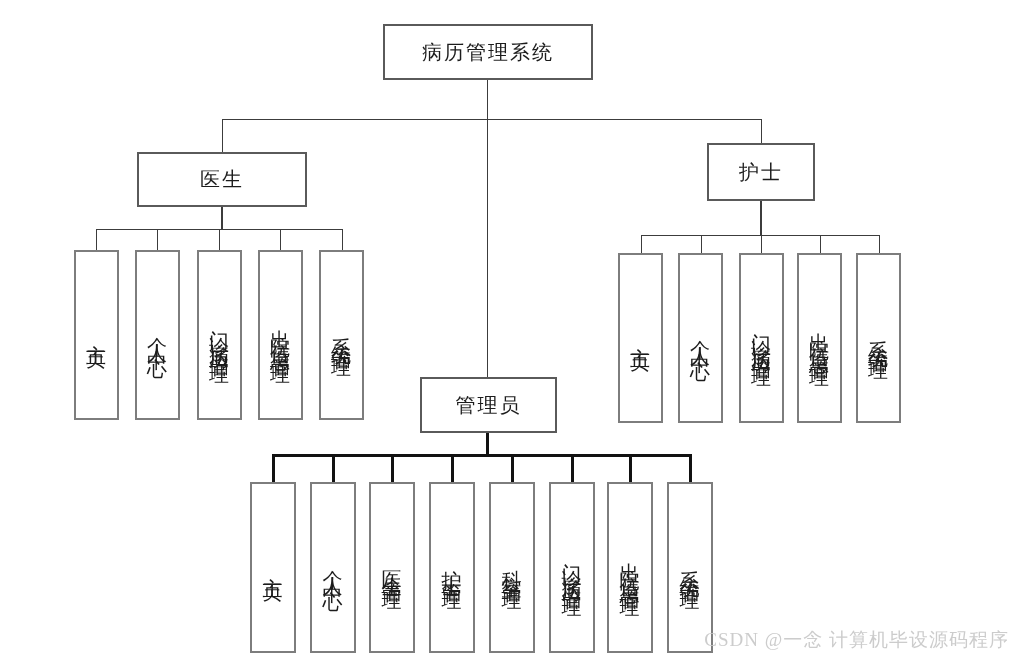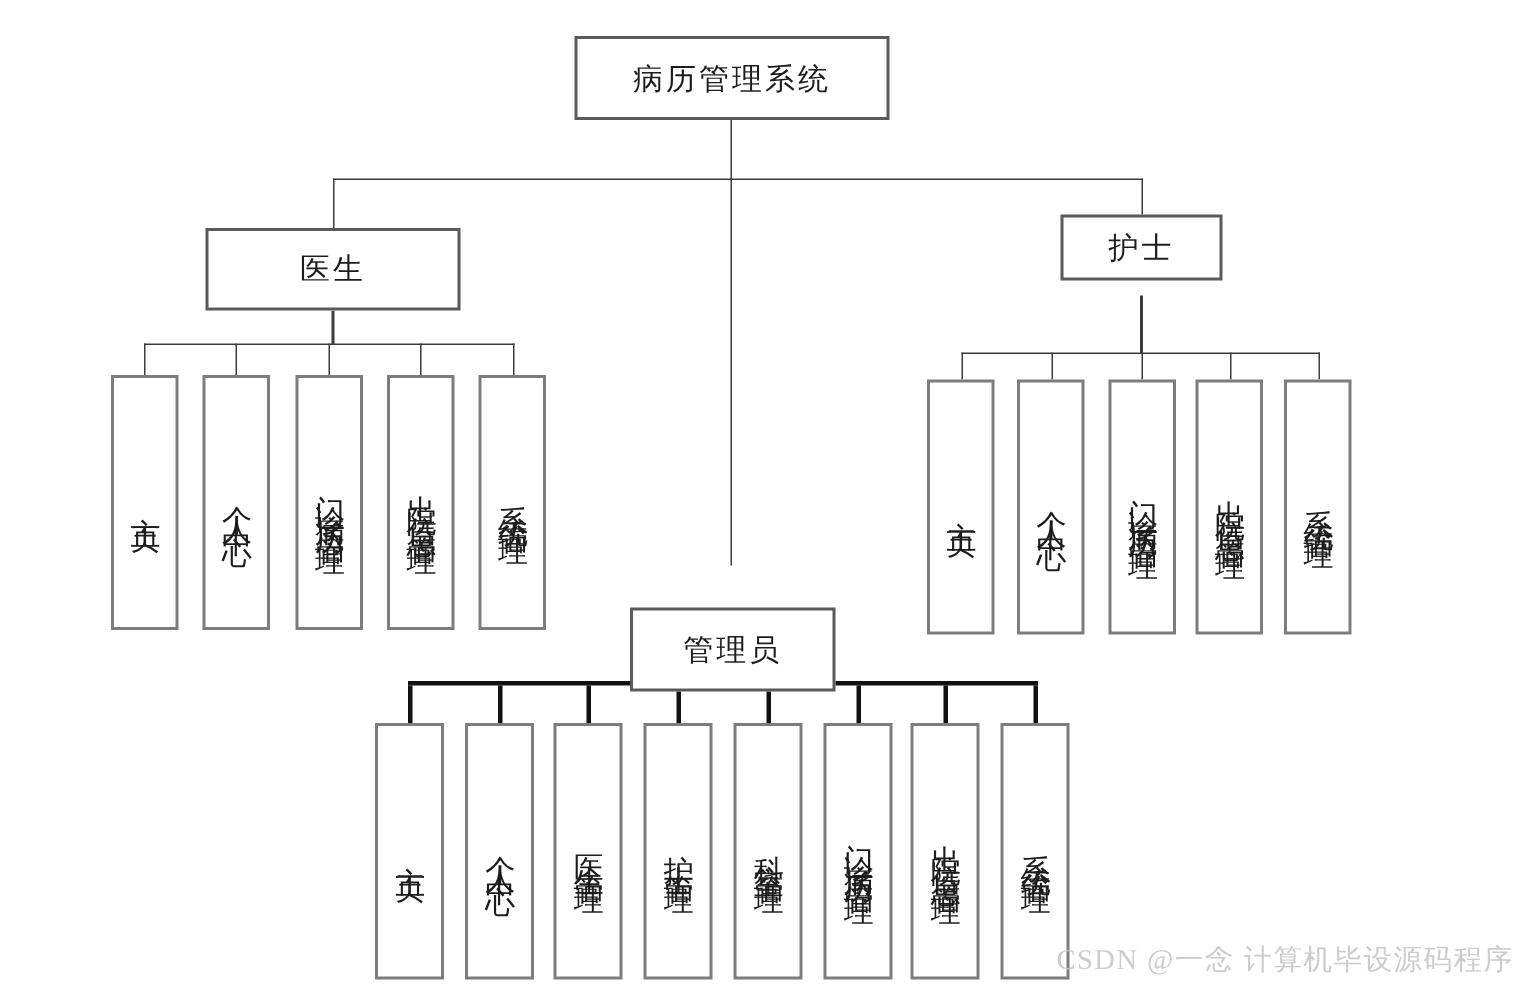--- a/index.html
+++ b/index.html
@@ -114,40 +114,40 @@
   <div class="nodebox" style="left:197px; top:250px; width:45px; height:170px;">
     <span class="vtext">门诊病历管理</span>
   </div>
   <div class="nodebox" style="left:258px; top:250px; width:45px; height:170px;">
     <span class="vtext">出院信息管理</span>
   </div>
   <div class="nodebox" style="left:319px; top:250px; width:45px; height:170px;">
     <span class="vtext">系统管理</span>
   </div>
 
-  <div class="nodebox parent" style="left:707px; top:143px; width:108px; height:44px;">
+  <div class="nodebox parent" style="left:707px; top:143px; width:108px; height:58px;">
     <span class="htext">护士</span>
   </div>
   <div class="nodebox" style="left:618px; top:253px; width:45px; height:170px;">
     <span class="vtext">主页</span>
   </div>
   <div class="nodebox" style="left:678px; top:253px; width:45px; height:170px;">
     <span class="vtext">个人中心</span>
   </div>
   <div class="nodebox" style="left:739px; top:253px; width:45px; height:170px;">
     <span class="vtext">门诊病历管理</span>
   </div>
   <div class="nodebox" style="left:797px; top:253px; width:45px; height:170px;">
     <span class="vtext">出院信息管理</span>
   </div>
   <div class="nodebox" style="left:856px; top:253px; width:45px; height:170px;">
     <span class="vtext">系统管理</span>
   </div>
 
-  <div class="nodebox parent" style="left:420px; top:377px; width:137px; height:56px;margin-top:28px;">
+  <div class="nodebox parent" style="left:420px; top:377px; width:137px; height:56px;">
     <span class="htext">管理员</span>
   </div>
   <div class="nodebox" style="left:250px; top:482px; width:46px; height:171px;">
     <span class="vtext">主页</span>
   </div>
   <div class="nodebox" style="left:310px; top:482px; width:46px; height:171px;">
     <span class="vtext">个人中心</span>
   </div>
   <div class="nodebox" style="left:369px; top:482px; width:46px; height:171px;">
     <span class="vtext">医生管理</span>

